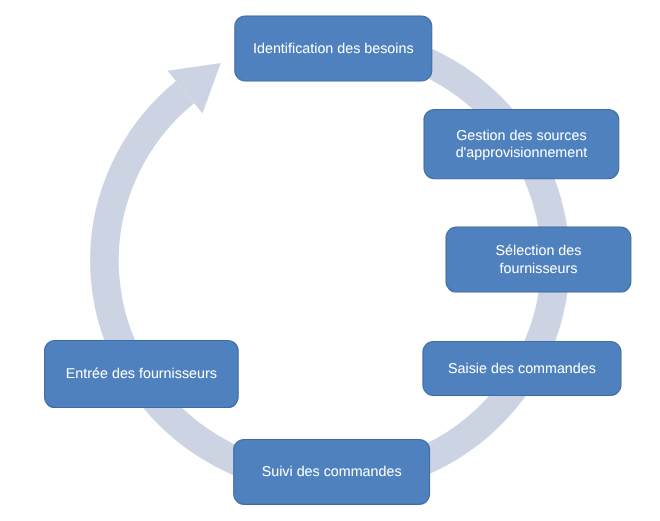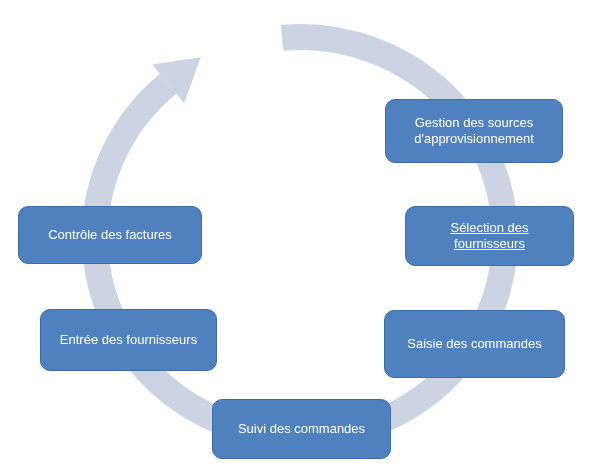--- a/index.html
+++ b/index.html
@@ -31,54 +31,54 @@
     border: 1.5px solid #3E6DA6;
     border-radius: 10px;
     color: #FFFFFF;
     font-size: 13px;
     line-height: 1.25;
     padding: 3px 9px;
   }
   
   .n0 { left: 213px; top: 14px;  width: 180px; height: 60px; }
   .n1 { left: 385px; top: 99px;  width: 178px; height: 64px; }
-  .n2 { left: 405px; top: 206px; width: 169px; height: 60px; text-decoration: underline; }
-  .n3 { left: 384px; top: 310px; width: 181px; height: 68px; }
+  .n2 { left: 405px; top: 206px; width: 169px; height: 60px; }
+  .n3 { left: 384px; top: 310px; width: 181px; height: 50px; }
   .n4 { left: 212px; top: 399px; width: 179px; height: 60px; }
   .n5 { left: 40px;  top: 309px; width: 177px; height: 62px; }
   .n6 { left: 18px;  top: 206px; width: 184px; height: 58px; }
   .n7 { left: 28px;  top: 100px; width: 180px; height: 63px; }
 </style>
 </head>
 <body>
 
 <div class="canvas">
 
   <svg class="arrow-svg" width="600" height="474" viewBox="0 0 600 474" aria-hidden="true">
 
     <path d="M 282.1 37.8 A 205 200 0 1 1 168.2 83.8" fill="none" stroke="#ffffff" stroke-width="30"></path>
     <polygon points="184.1,103.2 152.3,64.4 200.7,57.2" fill="#ffffff" stroke="#ffffff" stroke-width="5" stroke-linejoin="round"></polygon>
 
     <path d="M 282.1 37.8 A 205 200 0 1 1 168.2 83.8" fill="none" stroke="#CCD3E2" stroke-width="26"></path>
 
     <polygon points="184.1,103.2 152.3,64.4 200.7,57.2" fill="#CCD3E2"></polygon>
   </svg>
 
+  <div class="node n0">
+    <span>Identification des besoins</span>
+  </div>
   <div class="node n1">
     <span>Gestion des sources d'approvisionnement</span>
   </div>
   <div class="node n2">
     <span>Sélection des fournisseurs</span>
   </div>
   <div class="node n3">
     <span>Saisie des commandes</span>
   </div>
   <div class="node n4">
     <span>Suivi des commandes</span>
   </div>
   <div class="node n5">
     <span>Entrée des fournisseurs</span>
   </div>
-  <div class="node n6">
-    <span>Contrôle des factures</span>
-  </div>
 
 </div>
 
 </body></html>

